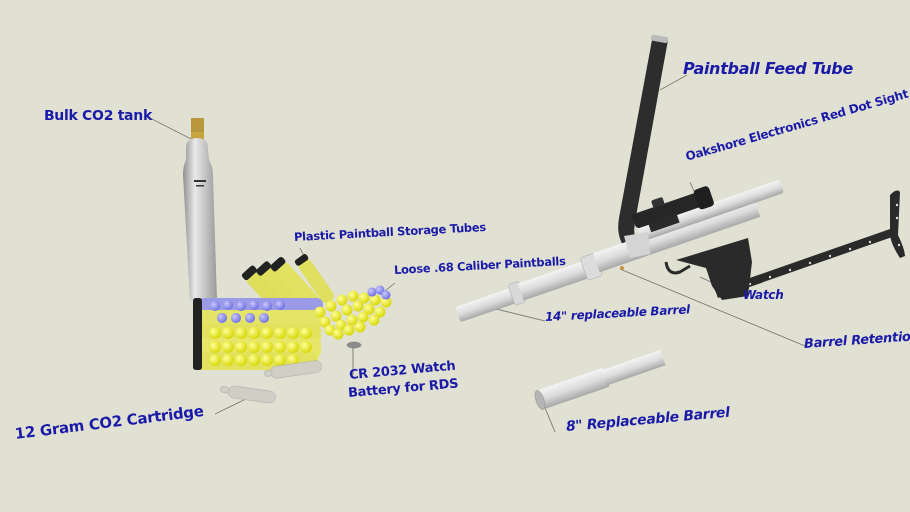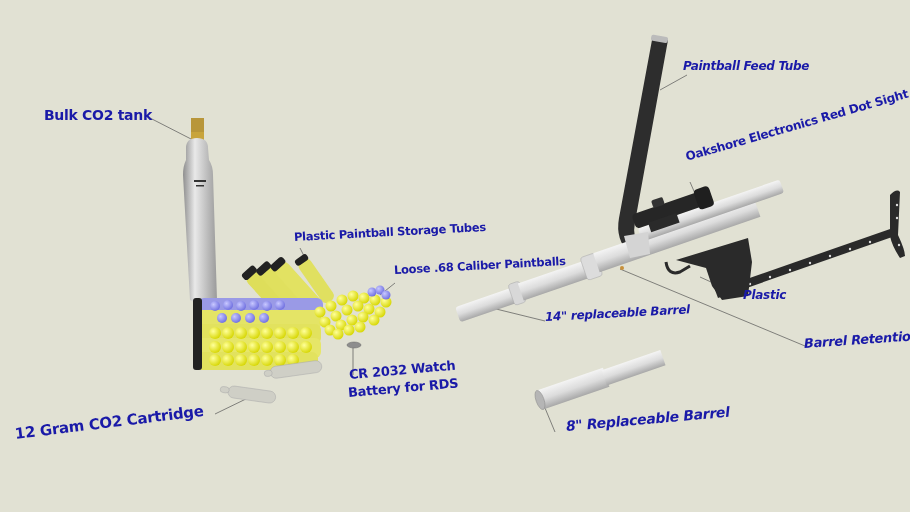--- a/index.html
+++ b/index.html
@@ -228,18 +228,18 @@
     <ellipse cx="540" cy="400" rx="4" ry="10" fill="#b5b5b5" stroke="#888" stroke-width="0.5"></ellipse>
   </g>
 </svg>
 
 <div class="label" style="left:44px; top:107px; font-size:14px;text-align:right;">Bulk CO2 tank</div>
 <div class="label" style="left:294px; top:230px; font-size:11.5px; transform:rotate(-3deg);">Plastic Paintball Storage Tubes</div>
 <div class="label" style="left:394px; top:263px; font-size:11.5px; transform:rotate(-3deg);">Loose .68 Caliber Paintballs</div>
 <div class="label" style="left:349px; top:367px; font-size:13px; transform:rotate(-5deg);">CR 2032 Watch</div>
 <div class="label" style="left:348px; top:385px; font-size:13px; transform:rotate(-5deg);">Battery for RDS</div>
 <div class="label" style="left:15px; top:425px; font-size:15px; transform:rotate(-7deg);">12 Gram CO2 Cartridge</div>
-<div class="label" style="left:683px; top:59px; font-size:12px; font-style:italic;">Paintball Feed Tube</div>
+<div class="label" style="left:683px; top:59px; font-size:16px; font-style:italic;">Paintball Feed Tube</div>
 <div class="label" style="left:686px; top:150px; font-size:12px; transform:rotate(-16deg);">Oakshore Electronics Red Dot Sight</div>
-<div class="label" style="left:743px; top:288px; font-size:12px; font-style:italic;">Plastic</div>
+<div class="label" style="left:743px; top:288px; font-size:12px; font-style:italic;">Watch</div>
 <div class="label" style="left:545px; top:310px; font-size:12px; font-style:italic; transform:rotate(-3deg);">14" replaceable Barrel</div>
 <div class="label" style="left:804px; top:336px; font-size:13px; font-style:italic; transform:rotate(-4deg);">Barrel Retention</div>
 <div class="label" style="left:566px; top:418px; font-size:14px; font-style:italic; transform:rotate(-5deg);">8" Replaceable Barrel</div>
 
 </body></html>

